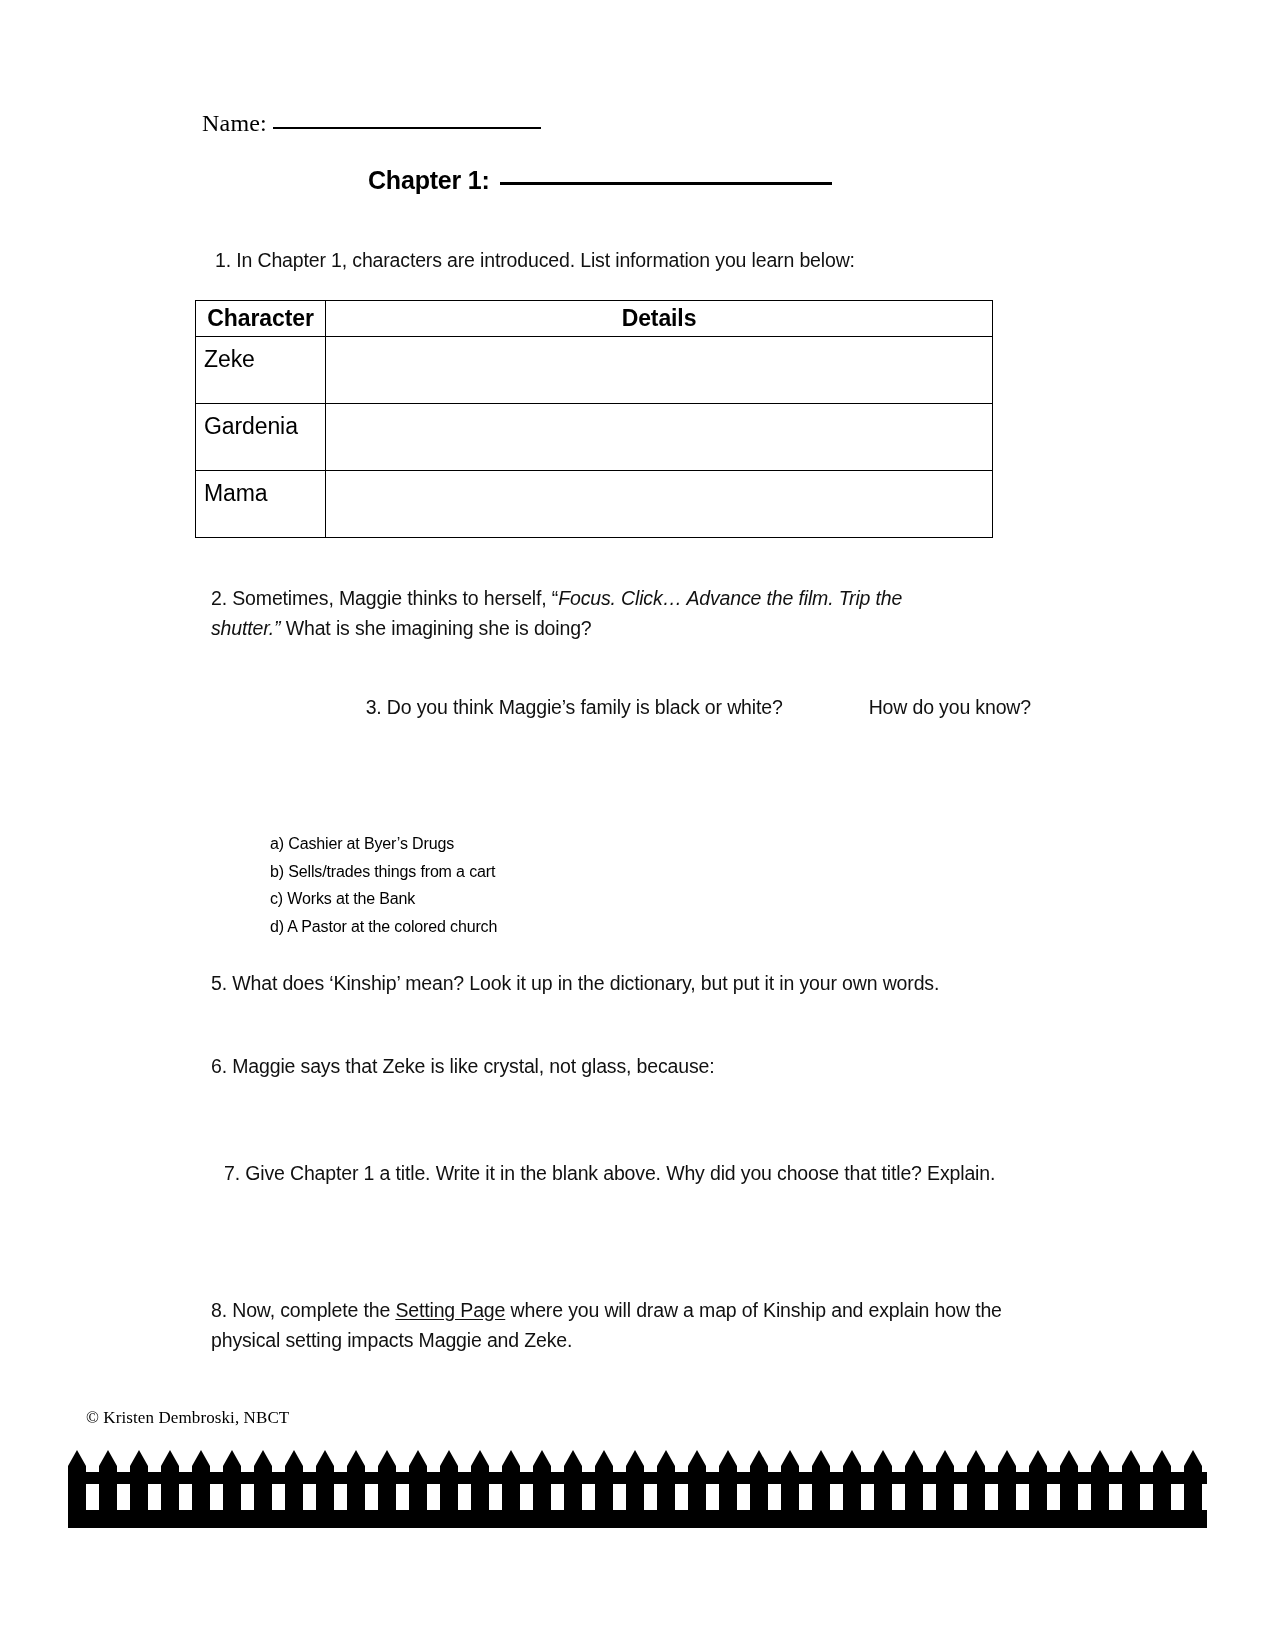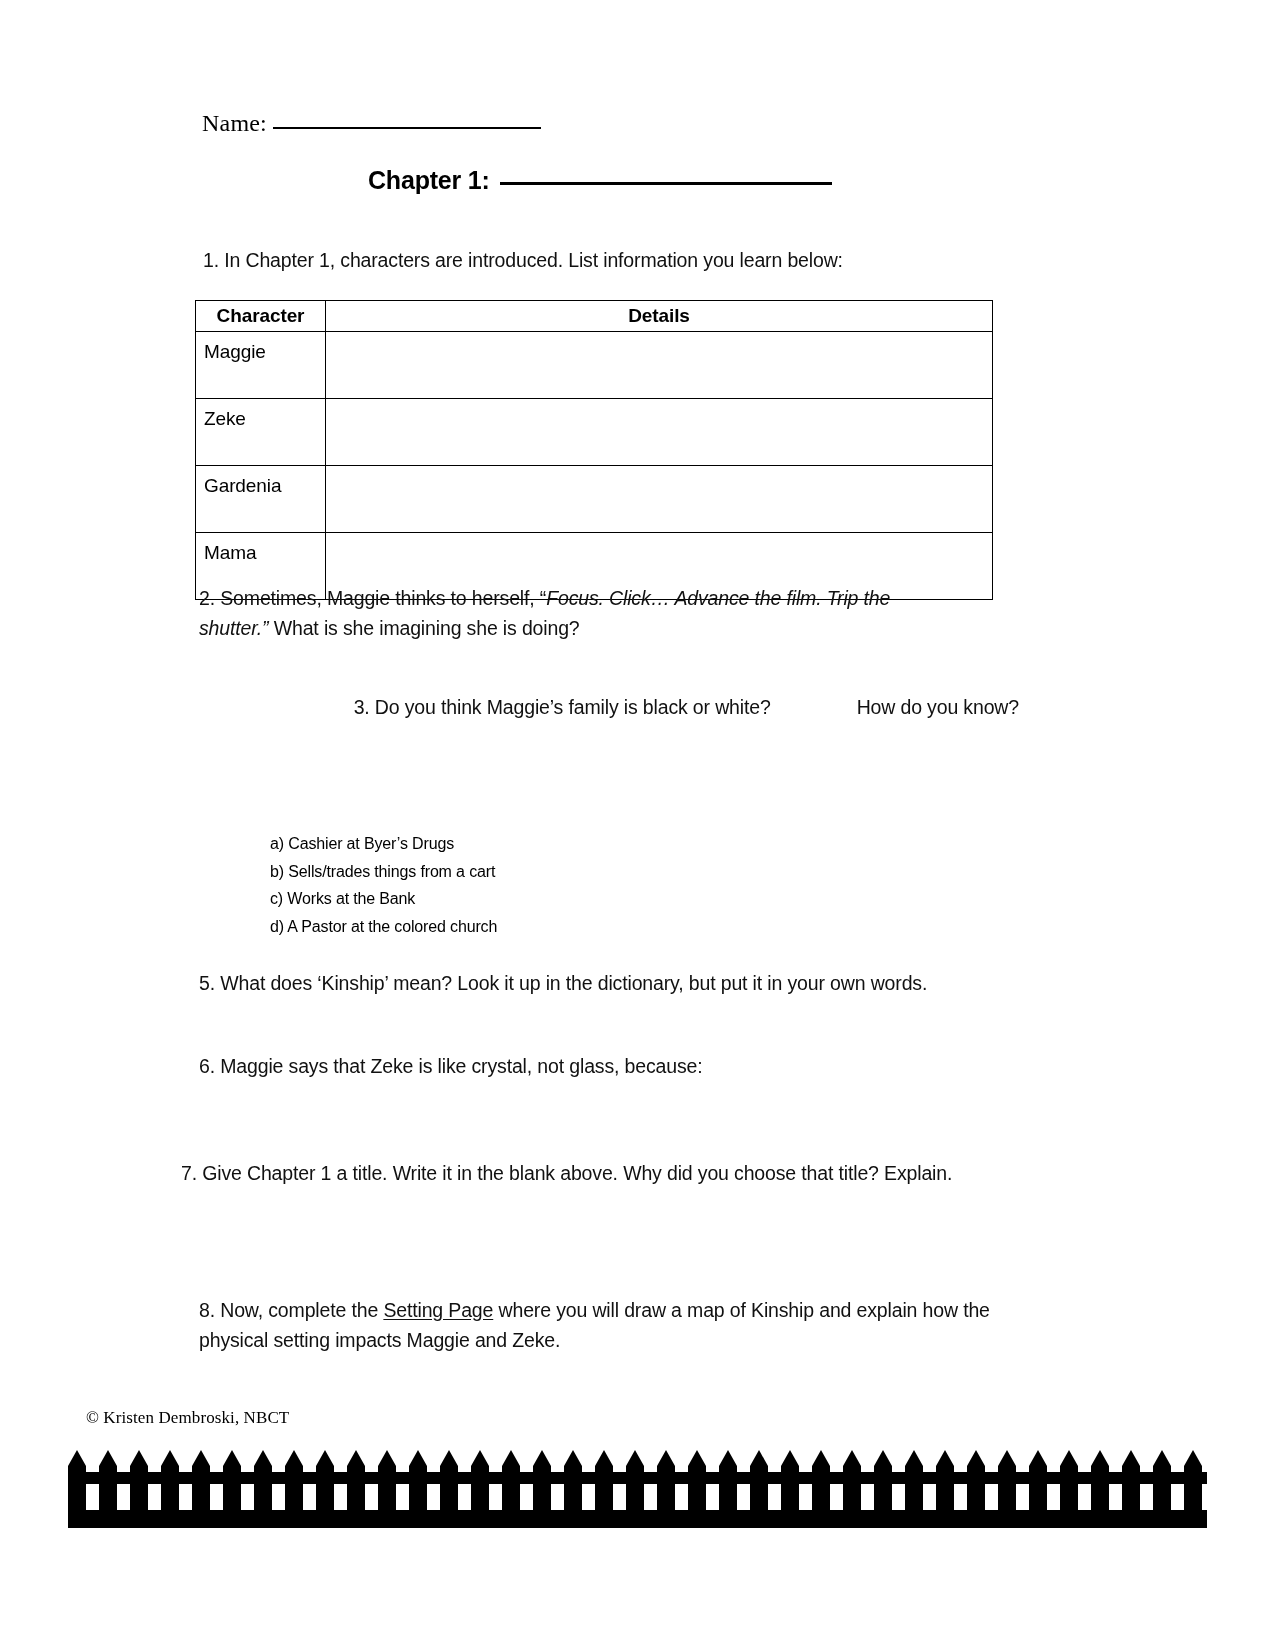--- a/index.html
+++ b/index.html
@@ -57,29 +57,30 @@
     height: 0px;
   }
 
   
   .q {
     position: absolute;
     font-size: 19.5px;
     line-height: 30px;
     letter-spacing: -0.15px;
     color: #111;
+    margin-left: 12px;
   }
 
   .q1  { left: 203px; top: 245px; width: 820px; }
   .q2  { left: 199px; top: 583px; width: 760px; }
   .q3  { left: 199px; top: 692px; width: 820px; white-space: nowrap; text-align: right; }
   .q4  { left: 203px; top: 803px; width: 820px; }
   .q5  { left: 199px; top: 968px; width: 830px; }
   .q6  { left: 199px; top: 1051px; width: 830px; }
-  .q7  { left: 181px; top: 1158px; width: 800px; }
+  .q7  { left: 212px; top: 1158px; width: 800px; }
   .q8  { left: 199px; top: 1295px; width: 800px; }
 
   .opts {
     position: absolute;
     left: 270px;
     top: 830px;
     font-size: 16px;
     line-height: 27.5px;
     letter-spacing: -0.15px;
   }
@@ -94,21 +95,21 @@
   .char-table {
     position: absolute;
     left: 195px;
     top: 300px;
     width: 798px;
     border-collapse: collapse;
     table-layout: fixed;
   }
   .char-table th, .char-table td {
     border: 1.4px solid #000;
-    font-size: 19px;
+    font-size: 23px;
     letter-spacing: -0.1px;
     padding: 9px 8px;
     vertical-align: top;
   }
   .char-table thead th {
     font-weight: bold;
     text-align: center;
     height: 22px;
     padding-top: 4px;
     padding-bottom: 4px;
@@ -160,24 +161,20 @@
   <div class="q q1">1. In Chapter 1, characters are introduced. List information you learn below:</div>
 
   <table class="char-table">
     <thead>
       <tr>
         <th class="col-char">Character</th>
         <th>Details</th>
       </tr>
     </thead>
     <tbody>
-      <tr>
-        <td class="cell-name">Maggie</td>
-        <td></td>
-      </tr>
       <tr>
         <td class="cell-name">Zeke</td>
         <td></td>
       </tr>
       <tr>
         <td class="cell-name">Gardenia</td>
         <td></td>
       </tr>
       <tr>
         <td class="cell-name">Mama</td>

